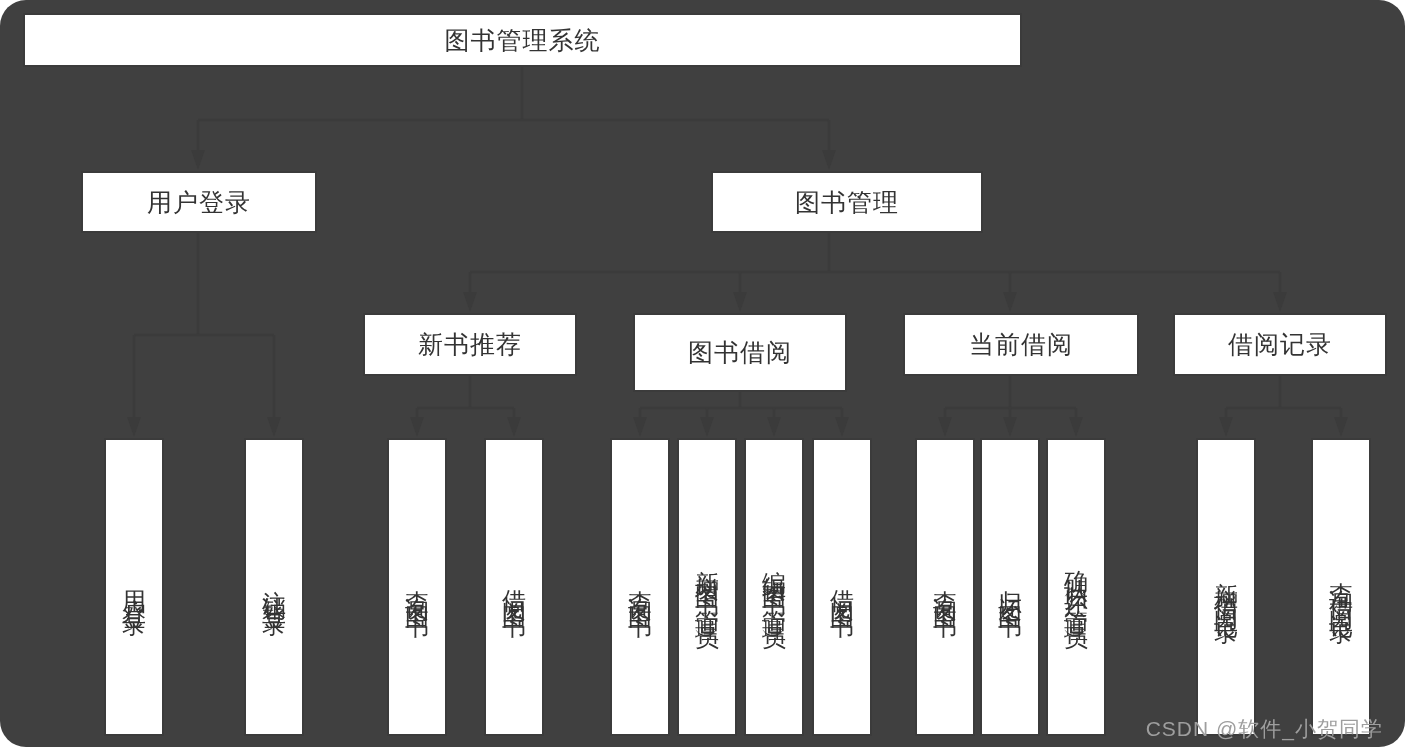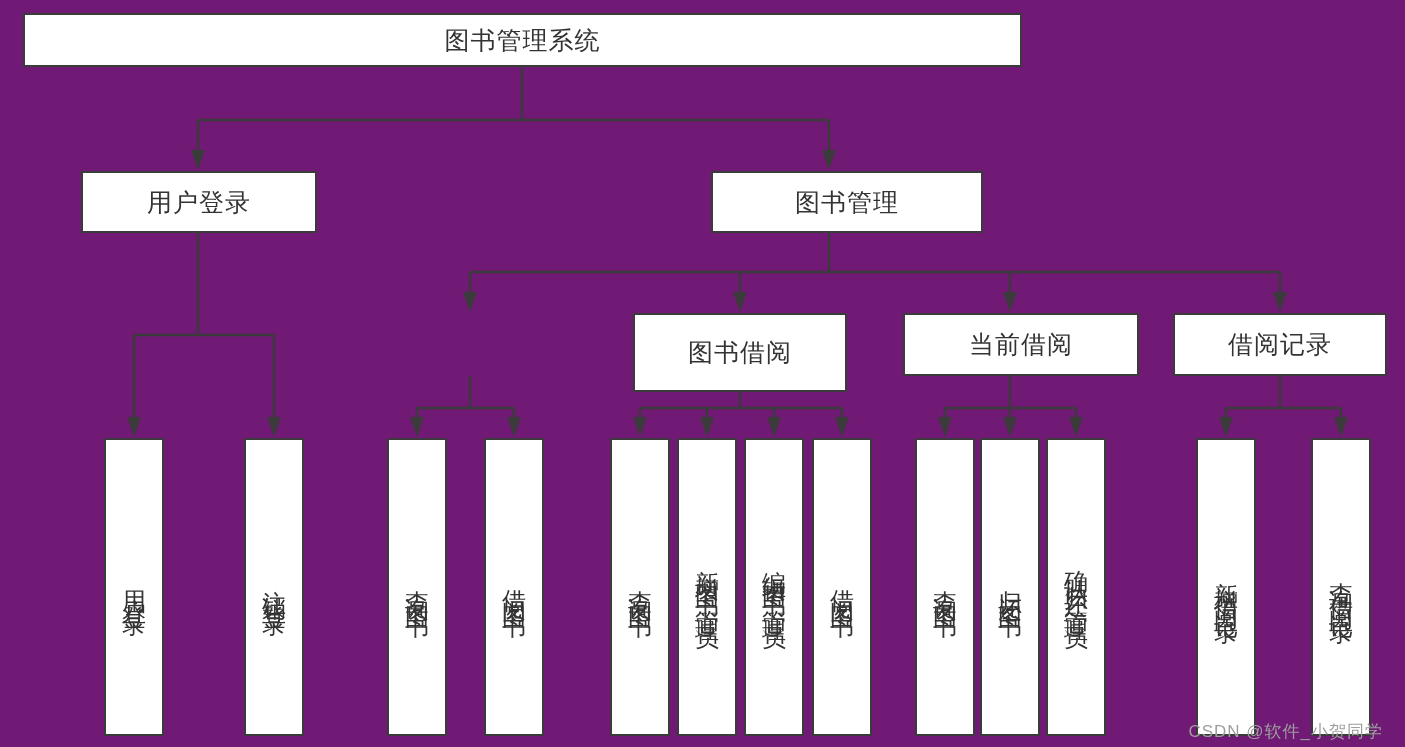--- a/index.html
+++ b/index.html
@@ -4,24 +4,25 @@
 <style>
   :root{
     --line:#3b3b3b;
     --text:#333333;
     --wm:#9e9e9e;
   }
   html,body{margin:0;padding:0;background:#ffffff;}
   .stage{
     position:relative;
     width:1405px;height:747px;
-    background:#701a75;
+    background:#404040;
     font-family:"Liberation Sans", sans-serif;
     color:var(--text);
     overflow:hidden;
+    border-radius:26px;
   }
   .connectors{position:absolute;left:0;top:0;z-index:1;}
   .connectors path{stroke:var(--line);stroke-width:2.5;fill:none;}
   .connectors polygon{fill:var(--line);stroke:none;}
   .node{
     position:absolute;
     box-sizing:border-box;
     background:#ffffff;
     border:2px solid var(--line);
     display:flex;align-items:center;justify-content:center;
@@ -34,21 +35,21 @@
     writing-mode:vertical-rl;
     text-orientation:mixed;
     font-size:24px;
     letter-spacing:8px;
     white-space:normal;
   }
   .watermark{
     position:absolute;
     right:22px;bottom:4px;
     z-index:3;
-    font-size:17px;
+    font-size:21px;
     letter-spacing:1px;
     color:var(--wm);
   }
 </style>
 </head>
 <body>
 
 <div class="stage">
 
   <svg class="connectors" width="1405" height="747" viewBox="0 0 1405 747" aria-hidden="true">
@@ -125,20 +126,21 @@
       <path d="M1341,408 L1341,420"></path>
       <polygon points="1334,417 1348,417 1341,437"></polygon>
     </g>
   </svg>
 
   <div class="node" style="left:23px;top:13px;width:999px;height:54px">图书管理系统</div>
 
   <div class="node" style="left:81px;top:171px;width:236px;height:62px">用户登录</div>
   <div class="node" style="left:711px;top:171px;width:272px;height:62px">图书管理</div>
 
+  <div class="node" style="left:363px;top:313px;width:214px;height:63px">新书推荐</div>
   <div class="node" style="left:633px;top:313px;width:214px;height:79px">图书借阅</div>
   <div class="node" style="left:903px;top:313px;width:236px;height:63px">当前借阅</div>
   <div class="node" style="left:1173px;top:313px;width:214px;height:63px">借阅记录</div>
 
   <div class="node leaf" style="left:104px;top:438px;width:60px;height:298px">用户登录</div>
   <div class="node leaf" style="left:244px;top:438px;width:60px;height:298px">注销登录</div>
 
   <div class="node leaf" style="left:387px;top:438px;width:60px;height:298px">查询图书</div>
   <div class="node leaf" style="left:484px;top:438px;width:60px;height:298px">借阅图书</div>
 

